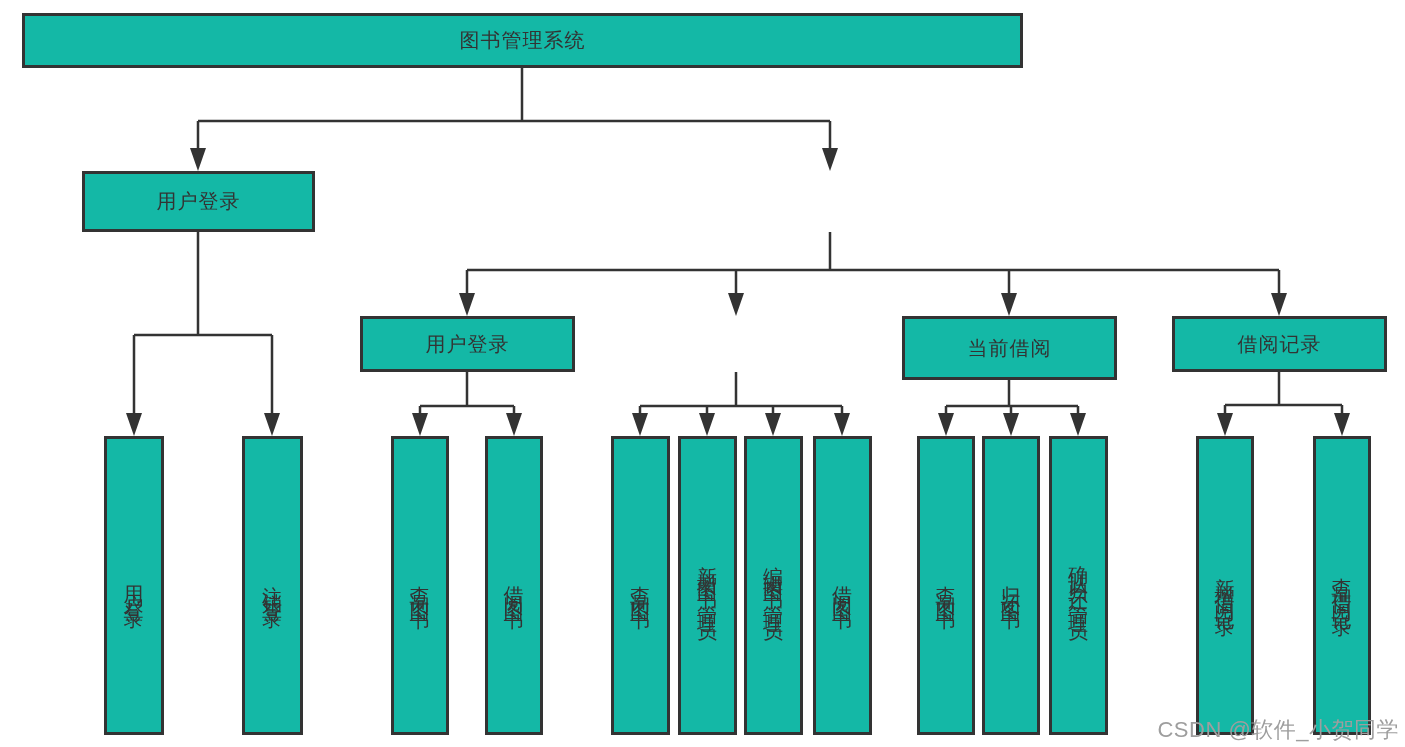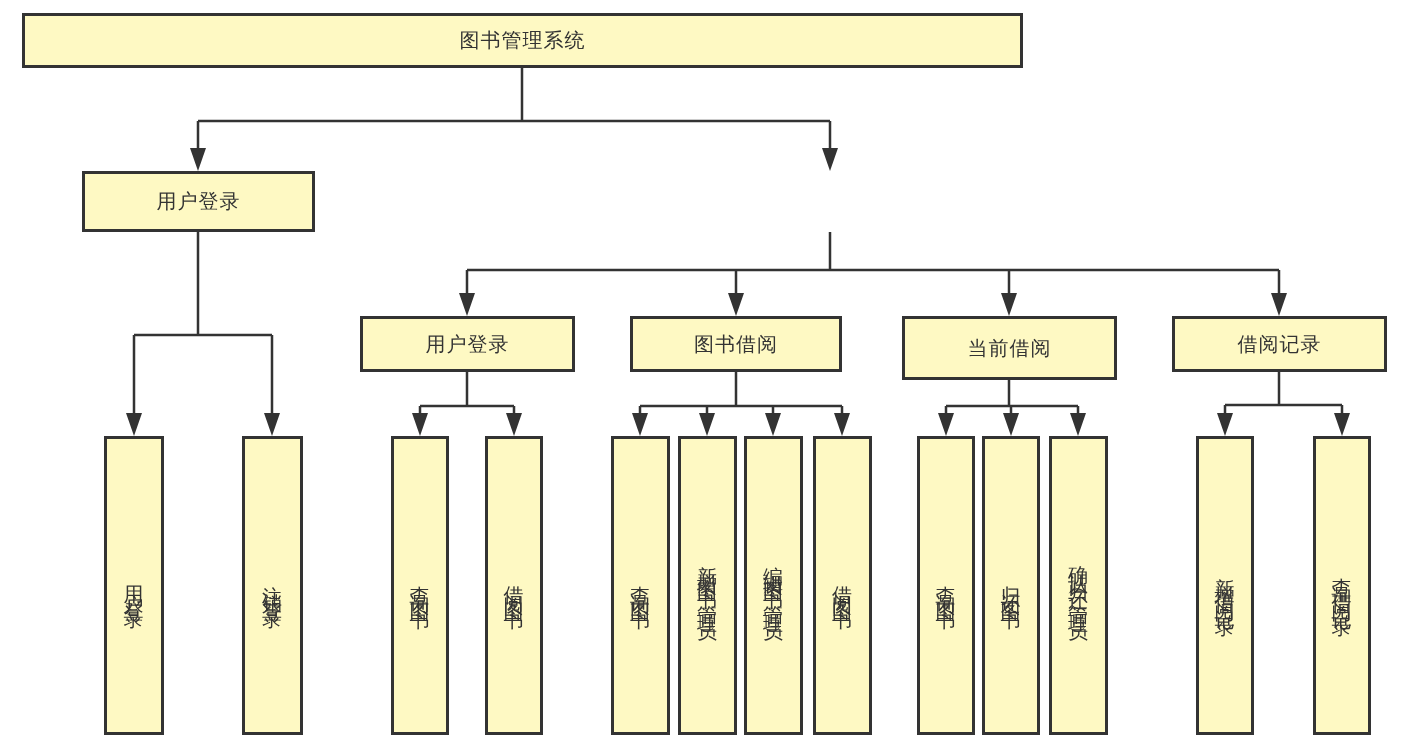--- a/index.html
+++ b/index.html
@@ -14,21 +14,21 @@
   #connectors {
     position: absolute;
     left: 0; top: 0;
     width: 1405px; height: 747px;
     pointer-events: none;
   }
   .box {
     position: absolute;
     box-sizing: border-box;
     border: 3px solid #333333;
-    background: #fef9c3;
+    background: #14b8a6;
     color: #333333;
     display: flex;
     align-items: center;
     justify-content: center;
     font-size: 20px;
     letter-spacing: 1px;
     z-index: 2;
   }
   .vbox .vtext {
     writing-mode: vertical-rl;
@@ -81,23 +81,20 @@
     <span>图书管理系统</span>
   </div>
 
   <div class="box" style="left:82px;top:171px;width:233px;height:61px">
     <span>用户登录</span>
   </div>
 
   <div class="box" style="left:360px;top:316px;width:215px;height:56px">
     <span>用户登录</span>
   </div>
-  <div class="box" style="left:630px;top:316px;width:212px;height:56px">
-    <span>图书借阅</span>
-  </div>
   <div class="box" style="left:902px;top:316px;width:215px;height:64px">
     <span>当前借阅</span>
   </div>
   <div class="box" style="left:1172px;top:316px;width:215px;height:56px">
     <span>借阅记录</span>
   </div>
 
   <div class="box vbox" style="left:104px;top:436px;width:60px;height:299px">
     <span class="vtext">用户登录</span>
   </div>
@@ -135,13 +132,14 @@
     <span class="vtext">确认归还（管理员）</span>
   </div>
 
   <div class="box vbox" style="left:1196px;top:436px;width:58px;height:299px">
     <span class="vtext">新增借阅记录</span>
   </div>
   <div class="box vbox" style="left:1313px;top:436px;width:58px;height:299px">
     <span class="vtext">查询借阅记录</span>
   </div>
 
+  <div class="watermark">CSDN @软件_小贺同学</div>
 </div>
 
 </body></html>

